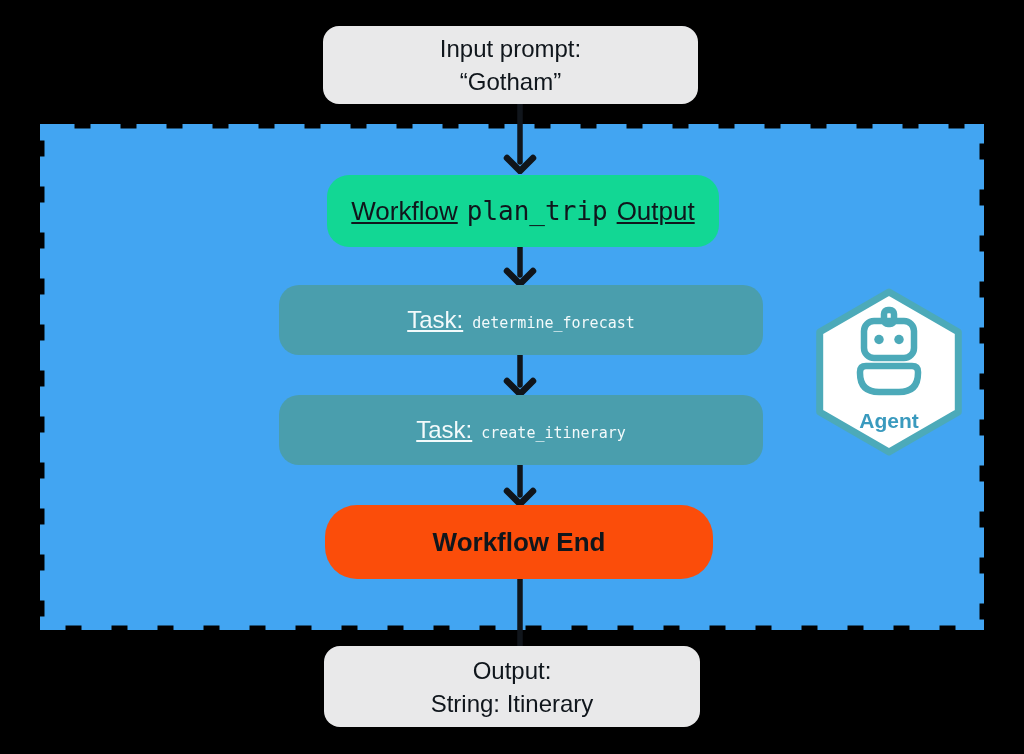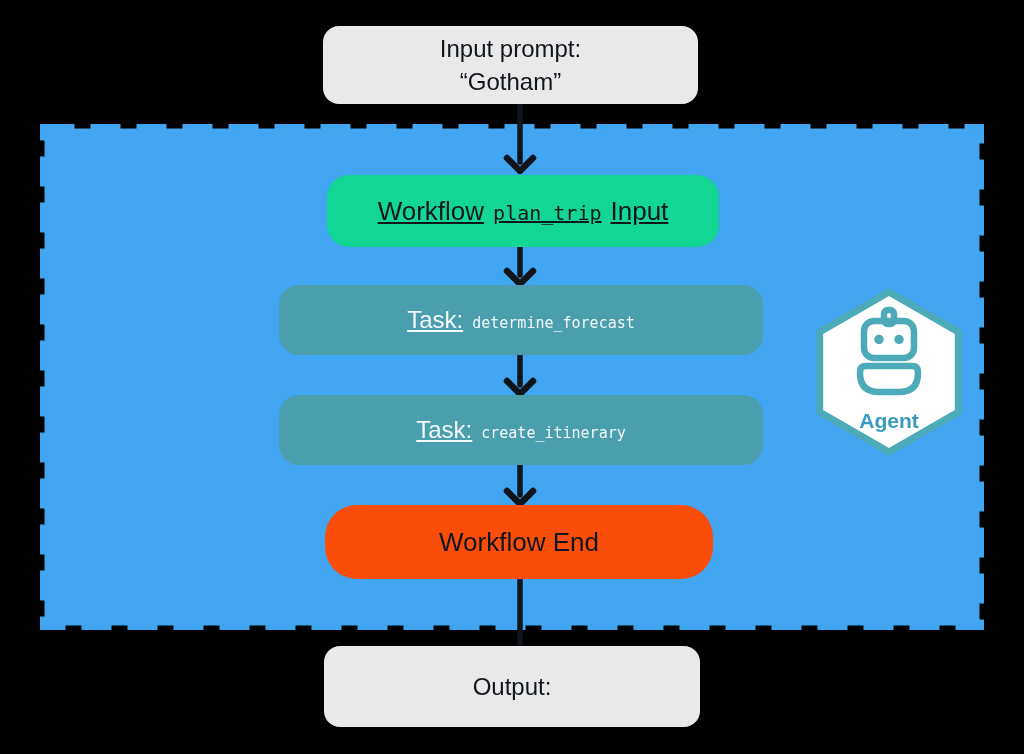--- a/index.html
+++ b/index.html
@@ -34,29 +34,29 @@
 
   .endpoint{
     background:var(--gray);color:var(--dark-text);
     border-radius:16px;flex-direction:column;
     font-size:24px;line-height:33px;font-weight:500;
   }
   .start-node{
     background:var(--green);color:var(--dark-text);
     border-radius:22px;font-size:26px;font-weight:500;
   }
-  .start-node .mono{font-size:20px;font-weight:400;text-decoration:underline;}
+  .start-node .mono{font-size:26px;font-weight:400;}
   .task-node{
     background:var(--teal);color:var(--white-text);
     border-radius:20px;font-size:24px;font-weight:400;text-align:center;
   }
   .task-node .mono{font-size:15px;}
   .end-node{
     background:var(--orange);color:var(--dark-text);
-    border-radius:32px;font-size:26px;font-weight:400;
+    border-radius:32px;font-size:26px;font-weight:700;
   }
 
   .hex-svg{left:812px;top:288px;z-index:3;}
   .hex-shape{fill:var(--hex-fill);stroke:var(--hex-border);stroke-width:7;stroke-linejoin:round;}
   .robot-stroke{fill:none;stroke:var(--hex-border);stroke-width:6.5;stroke-linejoin:round;}
   .robot-fill{fill:var(--hex-border);stroke:none;}
   .agent-label{
     fill:var(--agent-text);
     font-family:"Liberation Sans",sans-serif;
     font-size:21px;font-weight:700;
@@ -94,21 +94,21 @@
 
   <div class="abs node endpoint" style="left:323px;top:26px;width:375px;height:78px">
     <div>Input prompt:</div>
     <div>“Gotham”</div>
   </div>
 
   <div class="abs node start-node" style="left:327px;top:175px;width:392px;height:72px">
     <div class="row">
       <span class="sans">Workflow</span>
       <span class="mono">plan_trip</span>
-      <span class="sans">Input</span>
+      <span class="sans">Output</span>
     </div>
   </div>
 
   <div class="abs node task-node" style="left:279px;top:285px;width:484px;height:70px">
     <div class="row">
       <span class="sans">Task:</span>
       <span class="mono">determine_forecast</span>
     </div>
   </div>
 
@@ -130,15 +130,16 @@
       <rect class="robot-stroke" x="52" y="33" width="50" height="37" rx="10"></rect>
       <circle class="robot-fill" cx="67" cy="51.5" r="4.75"></circle>
       <circle class="robot-fill" cx="87" cy="51.5" r="4.75"></circle>
       <path class="robot-stroke" d="M54,78 L100,78 Q106,78 106,84 L106,85 Q106,104 87,104 L67,104 Q48,104 48,85 L48,84 Q48,78 54,78 Z"></path>
     </g>
     <text class="agent-label" x="77" y="140">Agent</text>
   </svg>
 
   <div class="abs node endpoint" style="left:324px;top:646px;width:376px;height:81px">
     <div>Output:</div>
+    <div>String: Itinerary</div>
   </div>
 
 </div>
 
 </body></html>

